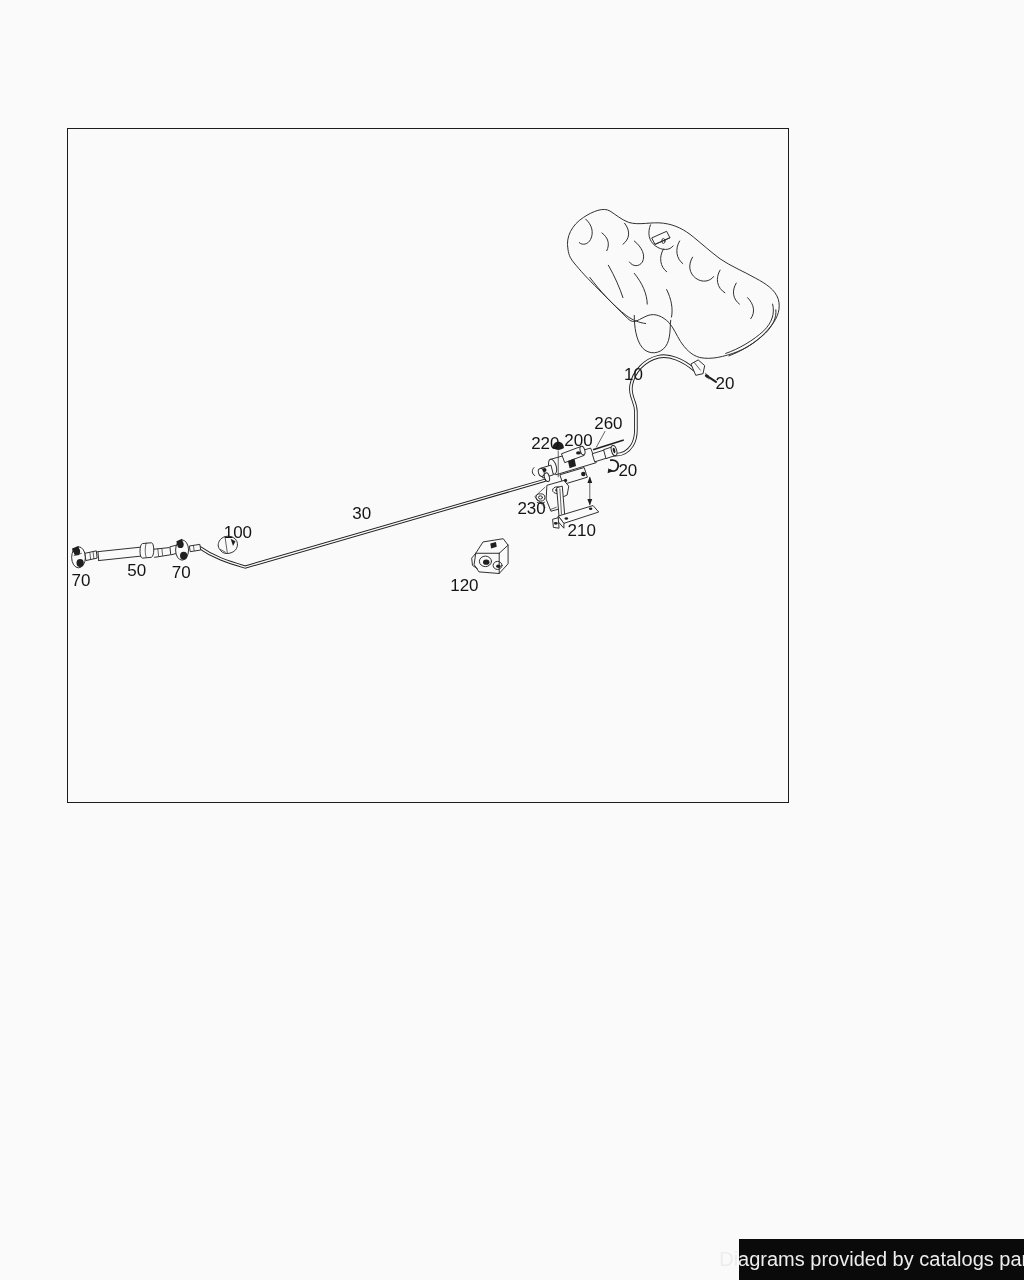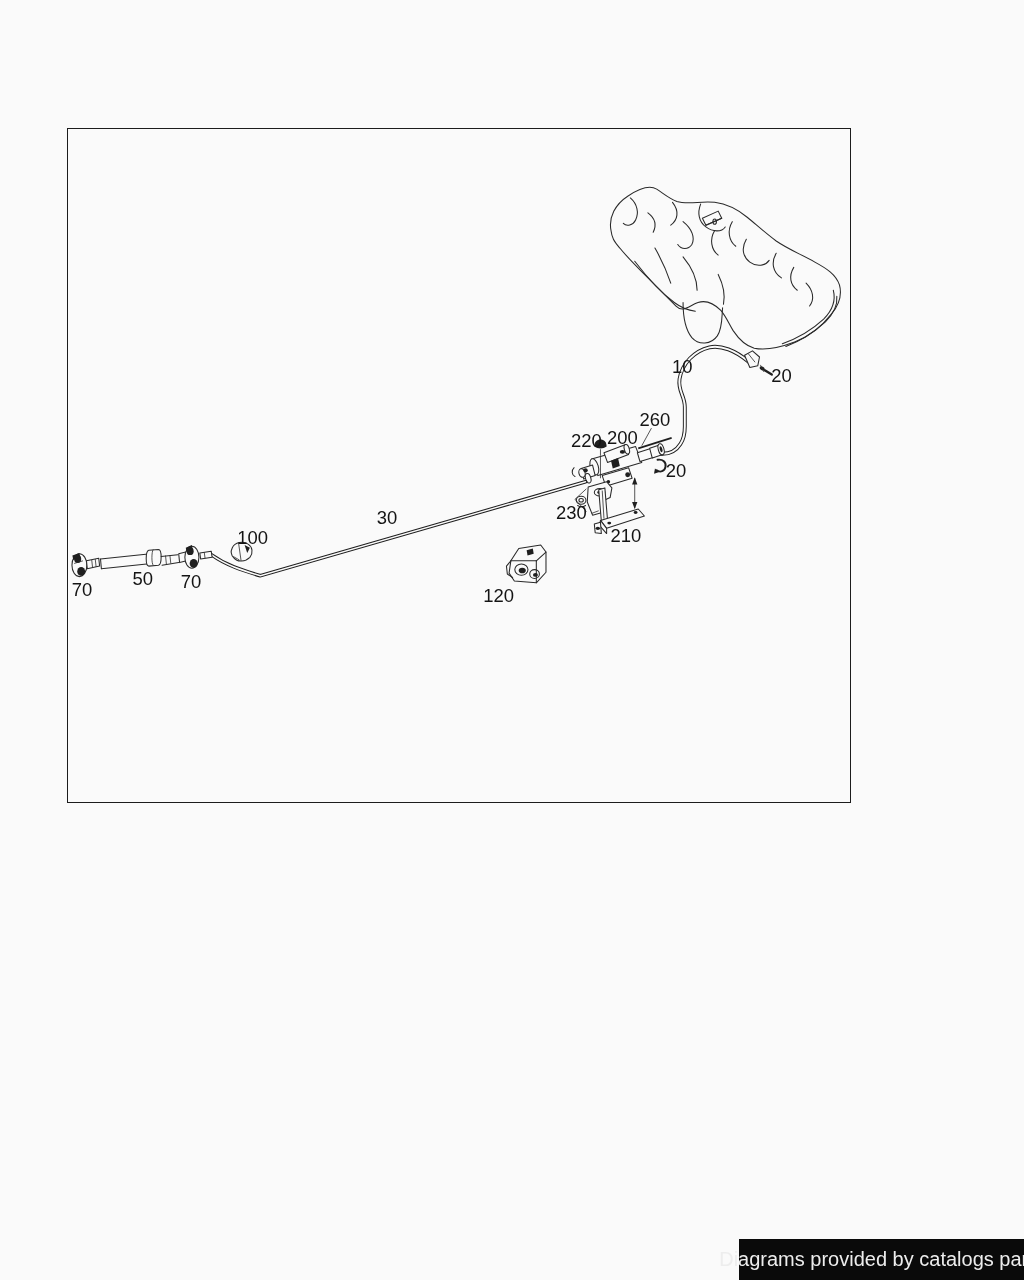--- a/index.html
+++ b/index.html
@@ -15,21 +15,21 @@
   .canvas {
     position: absolute;
     inset: 0;
     width: 1024px;
     height: 1280px;
   }
   .diagram-frame {
     position: absolute;
     left: 67px;
     top: 128px;
-    width: 784px;
+    width: 722px;
     height: 675px;
     border: 1.5px solid #1c1c1c;
     box-sizing: border-box;
     background: #fafafa;
   }
   .diagram-frame svg {
     display: block;
     width: 100%;
     height: 100%;
   }

